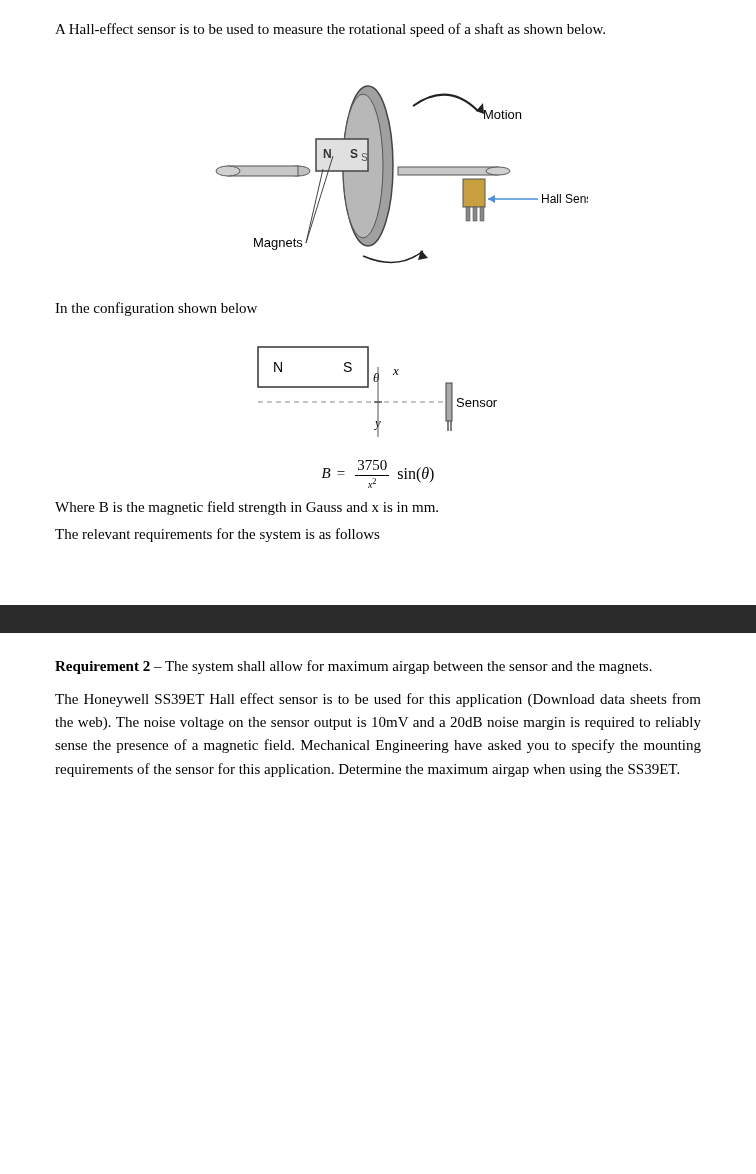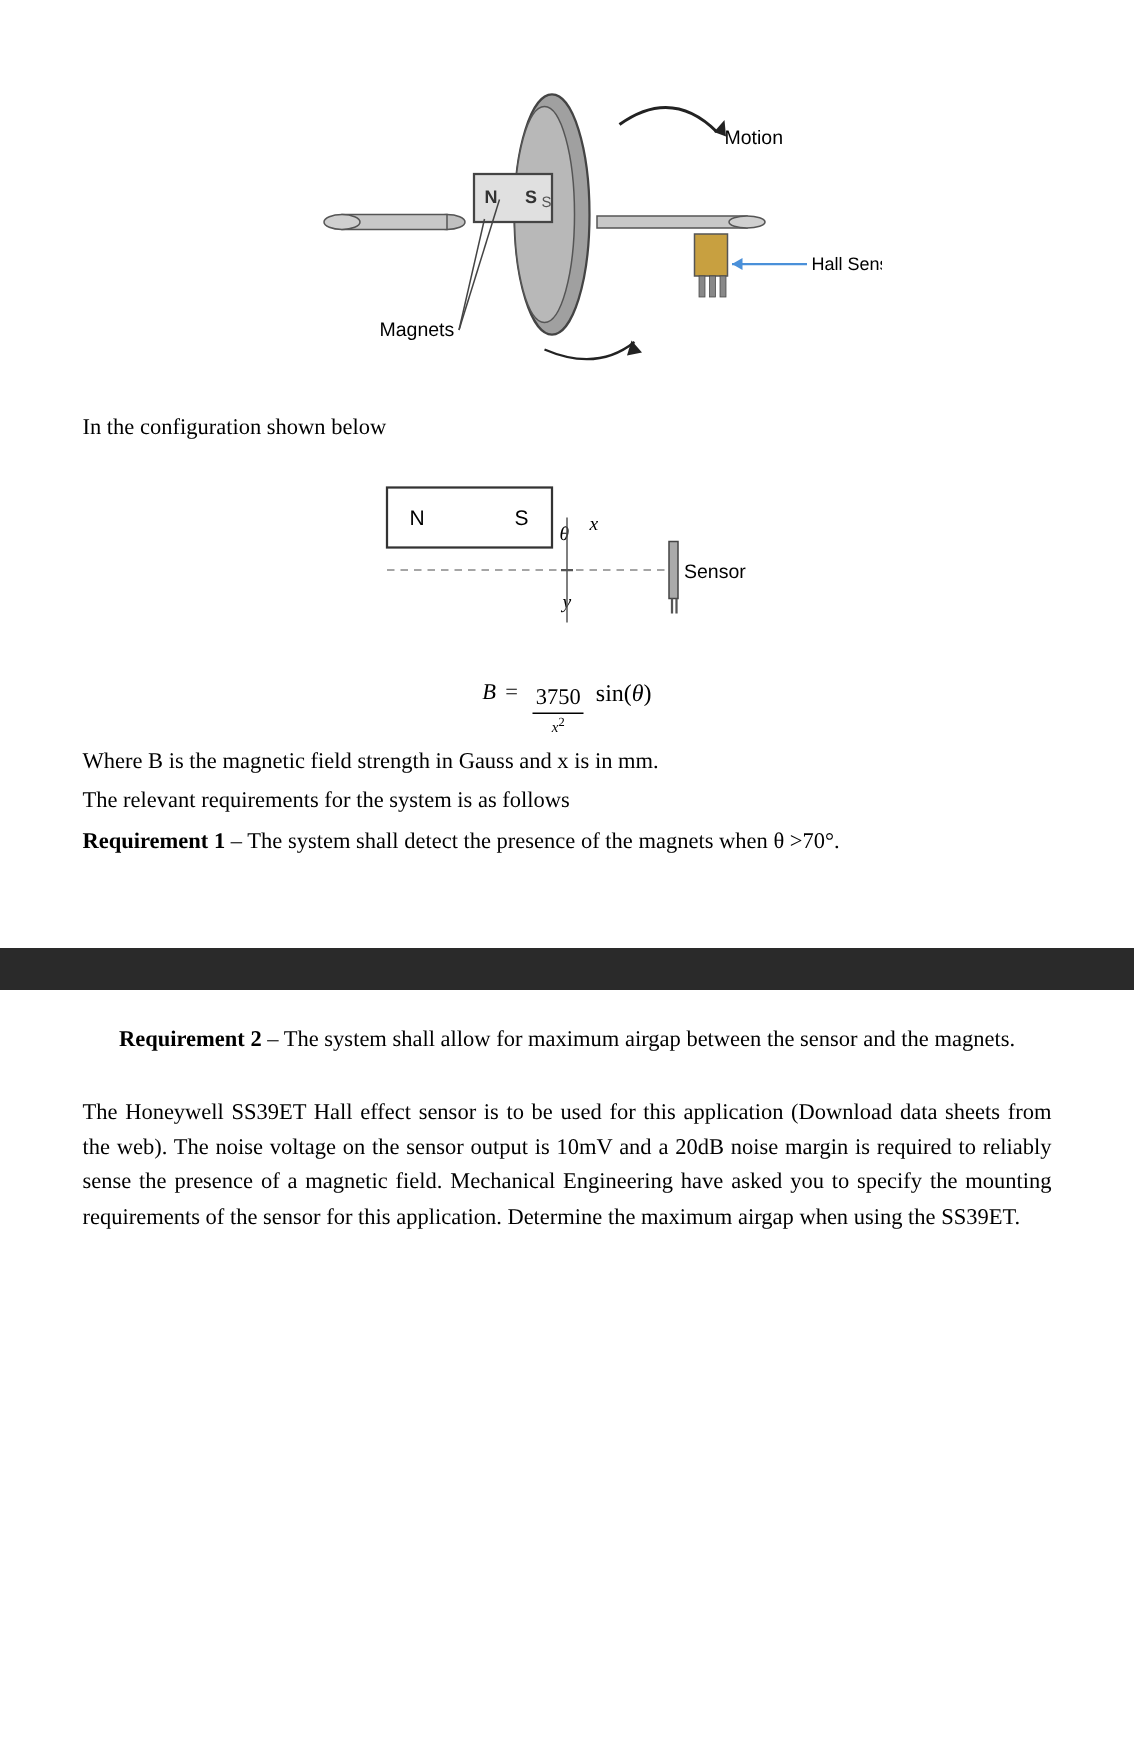--- a/index.html
+++ b/index.html
@@ -50,21 +50,20 @@
       display: inline-flex;
       flex-direction: column;
       align-items: center;
       margin: 0 4px;
       vertical-align: middle;
     }
     .fraction .numerator {
       border-bottom: 1.5px solid #000;
       padding: 0 2px 1px 2px;
       font-size: 15px;
-      margin-top: 22px;
     }
     .fraction .denominator {
       padding: 1px 2px 0 2px;
       font-size: 10px;
     }
     .where-text {
       line-height: 1.5;
       margin-bottom: 4px;
     }
     .requirement-text {
@@ -78,32 +77,32 @@
       width: 756px;
       height: 28px;
       background: #2a2a2a;
       margin: 20px 0 0 0;
     }
     .page-bottom {
       padding: 22px 55px 18px 55px;
     }
     .req2-text {
       line-height: 1.5;
-      margin-bottom: 26px;
-      text-align: center;
+      margin-bottom: 10px;
     }
     .body-text {
       line-height: 1.55;
       text-align: justify;
     }
   </style>
 </head>
 <body>
 
 <div class="page-top">
+  <p class="intro-text">A Hall-effect sensor is to be used to measure the rotational speed of a shaft as shown below.</p>
 
   <div class="diagram-container">
     <svg width="420" height="230" viewBox="0 0 420 230">
 
       <ellipse cx="130" cy="120" rx="12" ry="5" fill="#c0c0c0" stroke="#555" stroke-width="1"></ellipse>
       <rect x="60" y="115" width="70" height="10" fill="#c8c8c8" stroke="#555" stroke-width="1"></rect>
       <ellipse cx="60" cy="120" rx="12" ry="5" fill="#d0d0d0" stroke="#555" stroke-width="1"></ellipse>
 
       <rect x="230" y="116" width="100" height="8" fill="#c8c8c8" stroke="#555" stroke-width="1"></rect>
       <ellipse cx="330" cy="120" rx="12" ry="4" fill="#d0d0d0" stroke="#555" stroke-width="1"></ellipse>
@@ -178,23 +177,20 @@
     <span class="fraction">
       <span class="numerator">3750</span>
       <span class="denominator"><em>x</em><sup>2</sup></span>
     </span>
     <span style="font-size:16px; margin-left:4px;">sin(<em>θ</em>)</span>
   </div>
 
   <p class="where-text">Where B is the magnetic field strength in Gauss and x is in mm.</p>
   <p class="where-text">The relevant requirements for the system is as follows</p>
 
-  <p class="requirement-text">
-    <span class="req-bold">Requirement 1</span><span> – </span><span>The system shall detect the presence of the magnets when θ &gt;70°.</span>
-  </p>
 </div>
 
 <div class="divider-bar" style="margin-top: 60px;"></div>
 
 <div class="page-bottom">
 
   <p class="req2-text">
     <span class="req-bold">Requirement 2</span><span> – </span><span>The system shall allow for maximum airgap between the sensor and the magnets.</span>
   </p>
 

